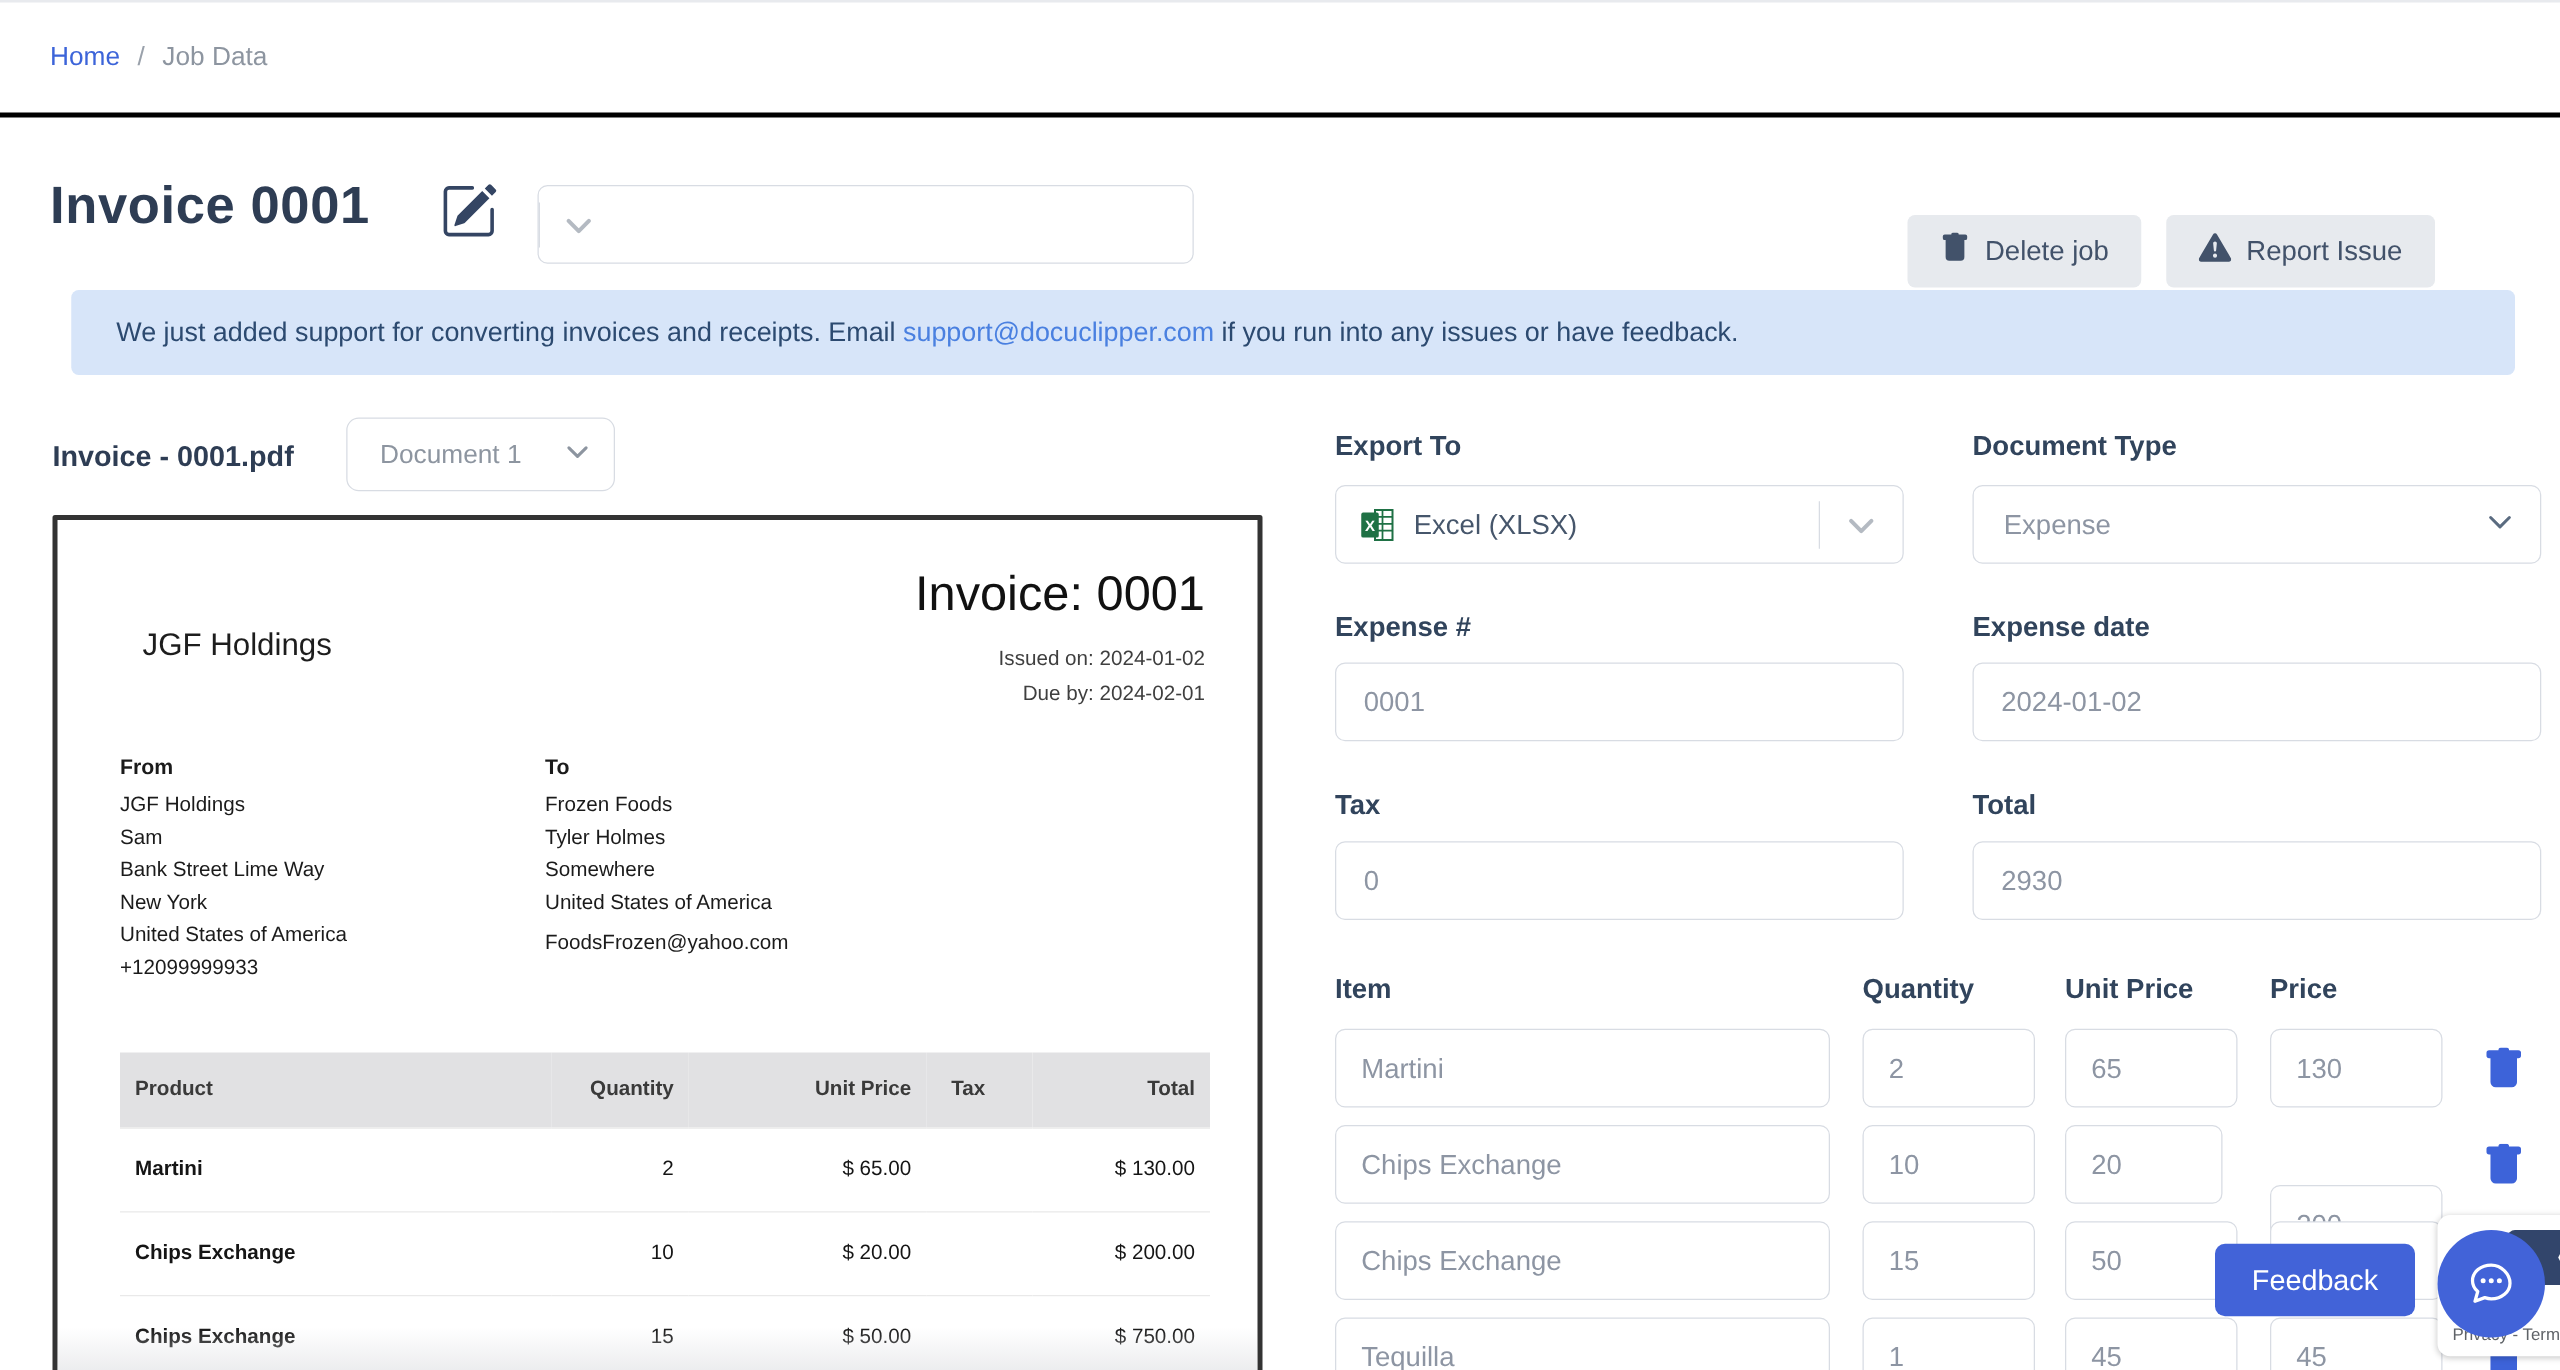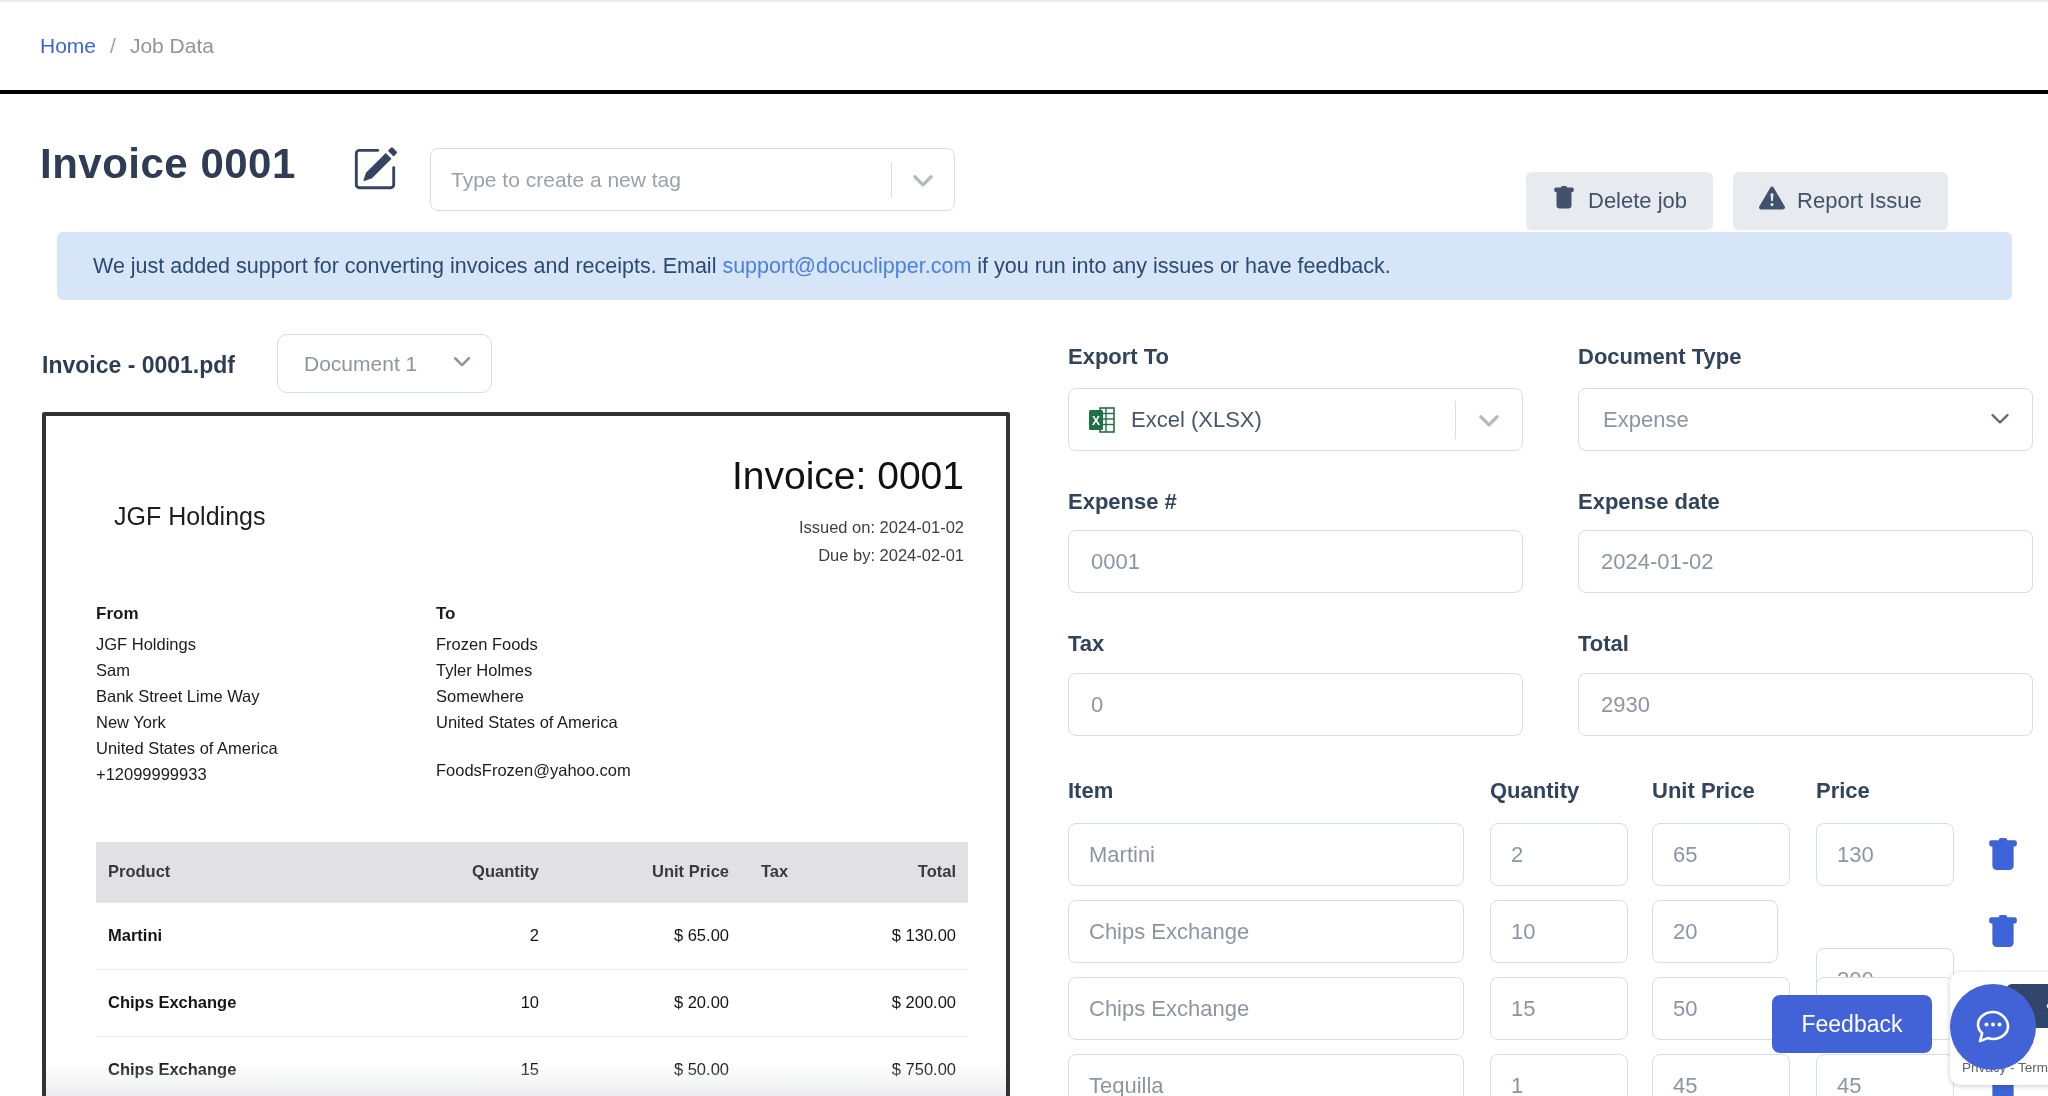--- a/index.html
+++ b/index.html
@@ -61,21 +61,21 @@
     background:#fff; border:4px solid #333; border-radius:2px; overflow:hidden;
   }
   .pdf-inner { position:relative; width:100%; height:100%; color:#1b1b1b; }
   .pdf-company { position:absolute; left:68px; top:86px; font-size:25px; color:#1d1d1d; }
   .pdf-title { position:absolute; right:42px; top:38px; font-size:39px; color:#111; }
   .pdf-issued { position:absolute; right:42px; top:102px; font-size:16.5px; color:#3f3f3f; }
   .pdf-due { position:absolute; right:42px; top:130px; font-size:16.5px; color:#3f3f3f; }
   .pdf-from { position:absolute; left:50px; top:185px; font-size:16.5px; line-height:26px; }
   .pdf-to { position:absolute; left:390px; top:185px; font-size:16.5px; line-height:26px; }
   .pdf-block-label { font-weight:700; font-size:17px; margin-bottom:4px; }
-  .pdf-to .email-line { margin-top:22px; }
+  .pdf-to .email-line { margin-top:6px; }
   .pdf-table { position:absolute; left:50px; top:426px; width:872px; border-collapse:collapse; font-size:16.5px; }
   .pdf-table thead th { background:#e1e1e3; color:#3a3a3a; font-weight:700; height:60px; padding:0 12px; }
   .pdf-table td { height:67px; padding:0 12px; border-top:1px solid #e9e9e9; color:#151515; }
   .pdf-table thead th { border-top:none;margin-top:37px; }
   .pdf-table tr > *:nth-child(1) { width:345px; text-align:left; }
   .pdf-table tr > *:nth-child(2) { width:110px; text-align:right; }
   .pdf-table tr > *:nth-child(3) { width:190px; text-align:right; }
   .pdf-table tr > *:nth-child(4) { width:85px;  text-align:left; padding-left:20px; }
   .pdf-table tr > *:nth-child(5) { text-align:right; }
   .pdf-table td.prod { font-weight:700; }
@@ -137,21 +137,20 @@
 
   <h1 class="page-title">Invoice 0001</h1>
   <span class="edit-icon">
     <svg width="46" height="46" viewBox="0 0 16 16" fill="#344563">
       <path d="M15.502 1.94a.5.5 0 0 1 0 .706L14.459 3.69l-2-2L13.502.646a.5.5 0 0 1 .707 0l1.293 1.293zm-1.75 2.456-2-2L4.939 9.21a.5.5 0 0 0-.121.196l-.805 2.414a.25.25 0 0 0 .316.316l2.414-.805a.5.5 0 0 0 .196-.12l6.813-6.814z"></path>
       <path fill-rule="evenodd" d="M1 13.5A1.5 1.5 0 0 0 2.5 15h11a1.5 1.5 0 0 0 1.5-1.5v-6a.5.5 0 0 0-1 0v6a.5.5 0 0 1-.5.5h-11a.5.5 0 0 1-.5-.5v-11a.5.5 0 0 1 .5-.5H9a.5.5 0 0 0 0-1H2.5A1.5 1.5 0 0 0 1 2.5v11z"></path>
     </svg>
   </span>
 
   <div class="tag-select">
-    <input placeholder="Type to create a new tag" style="">
     <span class="divider"></span>
     <span class="chev">
       <svg width="26" height="26" viewBox="0 0 16 16" fill="none" stroke="#b4bac2" stroke-width="2" stroke-linecap="round" stroke-linejoin="round">
           <polyline points="3,6 8,11 13,6"></polyline>
         </svg>
     </span>
   </div>
 
   <div class="actions">
     <button class="btn-light">

